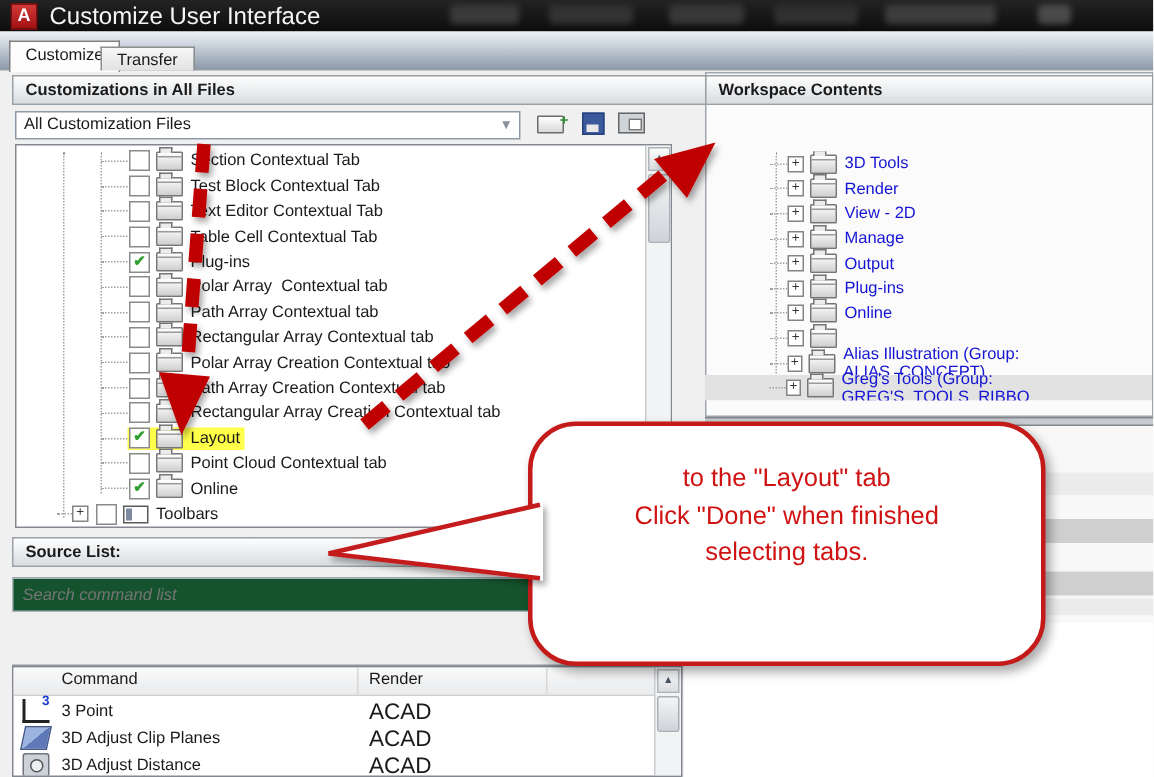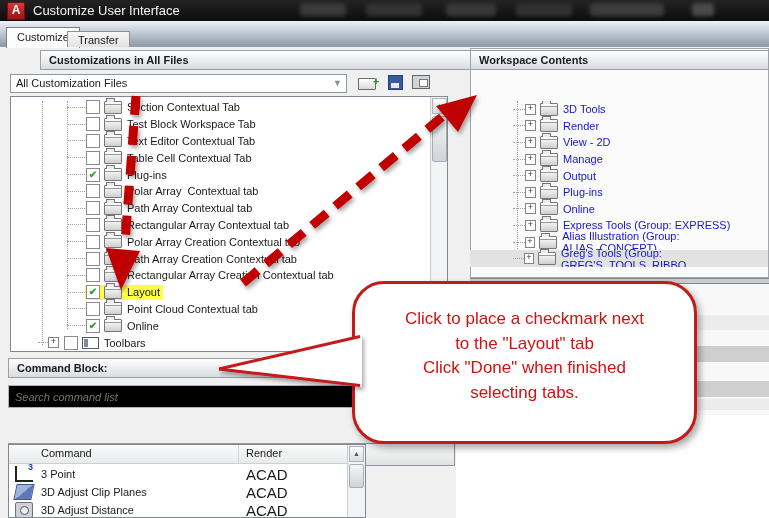--- a/index.html
+++ b/index.html
@@ -3,21 +3,21 @@
 <meta charset="utf-8">
 <style>
   html,body{margin:0;padding:0;background:#fff;}
   .stage{position:relative;width:769px;height:518px;background:#fff;overflow:hidden;
          font-family:"Liberation Sans",sans-serif;font-size:11px;color:#1a1a1a;}
   
   .titlebar{position:absolute;left:0;top:0;width:769px;height:21px;background:linear-gradient(#232323,#0c0c0c);}
   .blob{position:absolute;top:3px;height:13px;border-radius:3px;filter:blur(2px);}
   .appicon{position:absolute;left:7px;top:2px;width:16px;height:16px;background:linear-gradient(#d43a3a,#a01111);
            border:1px solid #7a0c0c;color:#fff;font-weight:bold;font-size:12px;text-align:center;line-height:15px;}
-  .titletext{position:absolute;left:33px;top:3px;color:#f5f5f5;font-size:13px;}
+  .titletext{position:absolute;left:33px;top:3px;color:#f5f5f5;font-size:16px;}
   .frameband{position:absolute;left:0;top:21px;width:769px;height:25px;
              background:linear-gradient(#eef2f7,#c2ccd6 45%,#8c99a8);}
   .dialogbg{position:absolute;left:0;top:46px;width:769px;height:472px;background:#f0f0f0;border-top:1px solid #989ea5;}
   .rlower{position:absolute;left:456px;top:284px;right:0;bottom:0;background:#fff;}
   
   .tab{position:absolute;z-index:3;padding:0 10px;line-height:17px;font-size:11px;cursor:default;}
   .tab.active{left:6px;top:27px;height:20px;background:#fdfdfd;border:1px solid #7f7f7f;border-bottom:none;line-height:19px;}
   .tab.inactive{left:67px;top:31px;height:15px;background:linear-gradient(#f7f7f7,#e2e2e2);border:1px solid #8f8f8f;border-bottom:none;}
   
   .gbar{position:absolute;height:20px;background:linear-gradient(#fefefe,#e4e7ea 70%,#d8dcdf);
@@ -56,25 +56,25 @@
   .tbicon::after{content:"";position:absolute;left:1px;top:1px;bottom:1px;width:4px;background:#7d8aa0;}
   .lbl{font-size:11px;}
   .blue{color:#1414d2;}
   .rrow-sel{background:#e2e2e2;}
   
   .sbar{position:absolute;width:17px;background:#f2f3f5;border-left:1px solid #c9ccd1;}
   .sbtn{position:absolute;left:1px;width:15px;height:16px;background:linear-gradient(#fdfdfd,#d9dce0);
         border:1px solid #aeb3ba;box-sizing:border-box;text-align:center;font-size:7px;line-height:14px;color:#4b5560;}
   .sthumb{position:absolute;left:1px;width:15px;background:linear-gradient(#f4f5f6,#cfd3d8);border:1px solid #a9aeb5;box-sizing:border-box;border-radius:2px;}
   
-  .search{position:absolute;left:8px;top:385px;width:447px;height:23px;background:#000000;border:1px solid #a9b4bd;
+  .search{position:absolute;left:8px;top:385px;width:447px;height:23px;background:#14532d;border:1px solid #a9b4bd;
           box-sizing:border-box;font-style:italic;color:#9aa3ab;font-size:11px;padding:0 6px;font-family:"Liberation Sans",sans-serif;}
   .filterbtn{position:absolute;left:8px;top:414px;width:447px;height:23px;box-sizing:border-box;
              background:linear-gradient(#fbfbfb,#dfe1e3);border:1px solid #8f959b;line-height:21px;padding-left:7px;margin-top:29px;}
-  .ctable{position:absolute;left:8px;top:444px;width:358px;height:74px;background:#fff;border:1px solid #828790;box-sizing:border-box;overflow:hidden;}
+  .ctable{position:absolute;left:8px;top:444px;width:447px;height:74px;background:#fff;border:1px solid #828790;box-sizing:border-box;overflow:hidden;}
   .chead{position:absolute;left:0;top:0;right:0;height:18px;background:linear-gradient(#fafafa,#e8eaec);border-bottom:1px solid #cfcfcf;}
   .chead span{position:absolute;top:2px;font-size:11px;}
   .cline{position:absolute;top:0;bottom:0;border-left:1px solid #d7d7d7;}
   .crow{position:absolute;left:0;right:18px;height:18px;display:flex;align-items:center;}
   .cicon{width:16px;height:14px;margin:0 8px 0 6px;position:relative;flex:none;}
   .i-3p{border-left:2px solid #222;border-bottom:2px solid #222;}
   .i-3p::after{content:"3";position:absolute;right:0;top:-4px;color:#1a3fd0;font-size:9px;font-weight:bold;}
   .i-clip{background:linear-gradient(135deg,#9db4e0 50%,#5f78b8 50%);border:1px solid #44588c;transform:skewX(-12deg);}
   .i-dist{background:#cdd2d8;border:1px solid #6e747c;border-radius:2px;}
   .i-dist::after{content:"";position:absolute;left:4px;top:3px;width:7px;height:7px;border:1px solid #555;border-radius:50%;background:#eceff2;}
@@ -110,38 +110,38 @@
     <div class="appicon">A</div>
     <div class="titletext">Customize User Interface</div>
   </div>
   <div class="frameband"></div>
   <div class="dialogbg"></div>
   <div class="rlower"></div>
 
   <div class="tab active">Customize</div>
   <div class="tab inactive">Transfer</div>
 
-  <div class="gbar" style="left:8px;top:50px;width:491px;margin-left:32px;">
+  <div class="gbar" style="left:8px;top:50px;width:491px;">
     <span>Customizations in All Files</span>
     <span class="chev">^<br></span>
   </div>
   <div class="combo">
     <span>All Customization Files</span>
     <span class="arr">▼</span>
   </div>
   <div class="mini" style="left:356px"><span class="fold"></span></div>
   <div class="mini" style="left:384px"><span class="flop"></span></div>
   <div class="mini" style="left:410px"><span class="pan"></span></div>
 
   <div class="treebox" id="ltreebox">
     <div class="vdots" style="left:56px;top:4px;height:228px;"></div>
     <div class="vdots" style="left:31px;top:4px;height:244px;"></div>
     <div id="ltree" style="position:absolute;left:0;top:2px;right:18px;">
         <div class="trow"><span class="stub s2"></span><span class="grp"><span class="cb"></span><span class="foldr"></span><span class="lbl">Section Contextual Tab</span></span></div>
-        <div class="trow"><span class="stub s2"></span><span class="grp"><span class="cb"></span><span class="foldr"></span><span class="lbl">Test Block Workspace Tab</span></span></div>
+        <div class="trow"><span class="stub s2"></span><span class="grp"><span class="cb"></span><span class="foldr"></span><span class="lbl">Test Block Contextual Tab</span></span></div>
         <div class="trow"><span class="stub s2"></span><span class="grp"><span class="cb"></span><span class="foldr"></span><span class="lbl">Text Editor Contextual Tab</span></span></div>
         <div class="trow"><span class="stub s2"></span><span class="grp"><span class="cb"></span><span class="foldr"></span><span class="lbl">Table Cell Contextual Tab</span></span></div>
         <div class="trow"><span class="stub s2"></span><span class="grp"><span class="cb">✔</span><span class="foldr"></span><span class="lbl">Plug-ins</span></span></div>
         <div class="trow"><span class="stub s2"></span><span class="grp"><span class="cb"></span><span class="foldr"></span><span class="lbl">Polar Array  Contextual tab</span></span></div>
         <div class="trow"><span class="stub s2"></span><span class="grp"><span class="cb"></span><span class="foldr"></span><span class="lbl">Path Array Contextual tab</span></span></div>
         <div class="trow"><span class="stub s2"></span><span class="grp"><span class="cb"></span><span class="foldr"></span><span class="lbl">Rectangular Array Contextual tab</span></span></div>
         <div class="trow"><span class="stub s2"></span><span class="grp"><span class="cb"></span><span class="foldr"></span><span class="lbl">Polar Array Creation Contextual tab</span></span></div>
         <div class="trow"><span class="stub s2"></span><span class="grp"><span class="cb"></span><span class="foldr"></span><span class="lbl">Path Array Creation Contextual tab</span></span></div>
         <div class="trow"><span class="stub s2"></span><span class="grp"><span class="cb"></span><span class="foldr"></span><span class="lbl">Rectangular Array Creation Contextual tab</span></span></div>
         <div class="trow"><span class="stub s2"></span><span class="grp hl"><span class="cb">✔</span><span class="foldr"></span><span class="lbl">Layout</span></span></div>
@@ -150,21 +150,21 @@
         <div class="trow"><span class="stub s1"></span><span class="plusbox">+</span><span class="grp"><span class="cb"></span><span class="tbicon"></span><span class="lbl">Toolbars</span></span></div>
       </div>
     <div class="sbar" style="left:419px;top:0;height:254px;">
       <div class="sbtn" style="top:1px">▲</div>
       <div class="sthumb" style="top:19px;height:46px"></div>
       <div class="sbtn" style="bottom:1px">▼</div>
     </div>
   </div>
 
   <div class="gbar" style="left:8px;top:358px;width:447px;">
-    <span>Command Block:</span>
+    <span>Source List:</span>
   </div>
   <input class="search" placeholder="Search command list" style="">
   <div class="filterbtn">
     <span>All Commands Only</span>
   </div>
   <div class="ctable">
     <div class="chead">
       <span style="left:32px">Command</span>
       <span style="left:237px">Render</span>
       <div class="cline" style="left:229px"></div>
@@ -239,21 +239,20 @@
         <div class="rrow">
           <span class="rstub"></span>
           <span class="plusbox">+</span>
           <span class="foldr"></span>
           <span class="lbl blue">Online</span>
         </div>
         <div class="rrow">
           <span class="rstub"></span>
           <span class="plusbox">+</span>
           <span class="foldr"></span>
-          <span class="lbl blue">Express Tools (Group: EXPRESS)</span>
         </div>
         <div class="rrow">
           <span class="rstub"></span>
           <span class="plusbox">+</span>
           <span class="foldr"></span>
           <span class="lbl blue">Alias Illustration (Group: ALIAS_CONCEPT)</span>
         </div>
         <div class="rrow rrow-sel">
           <span class="rstub"></span>
           <span class="plusbox">+</span>
@@ -265,21 +264,20 @@
   <div class="splitter"></div>
   <div class="props">
     <div class="pbar" style="top:31px;height:15px;background:#ececec"></div>
     <div class="pbar" style="top:62px;height:16px;background:#cfcfcf"></div>
     <div class="pbar" style="top:97px;height:16px;background:#cfcfcf"></div>
     <div class="pbar" style="top:115px;height:11px;background:#ececec"></div>
   </div>
 
   <div class="callout">
     <div class="txt">
-      <div>Click to place a checkmark next</div>
       <div>to the "Layout" tab</div>
       <div>Click "Done" when finished</div>
       <div>selecting tabs.</div>
     </div>
   </div>
 
   <svg class="overlay" width="769" height="518" viewBox="0 0 769 518">
     <defs>
       <filter id="ds" x="-30%" y="-30%" width="160%" height="160%">
         <feDropShadow dx="2" dy="3" stdDeviation="2" flood-color="#000" flood-opacity="0.35"></feDropShadow>

